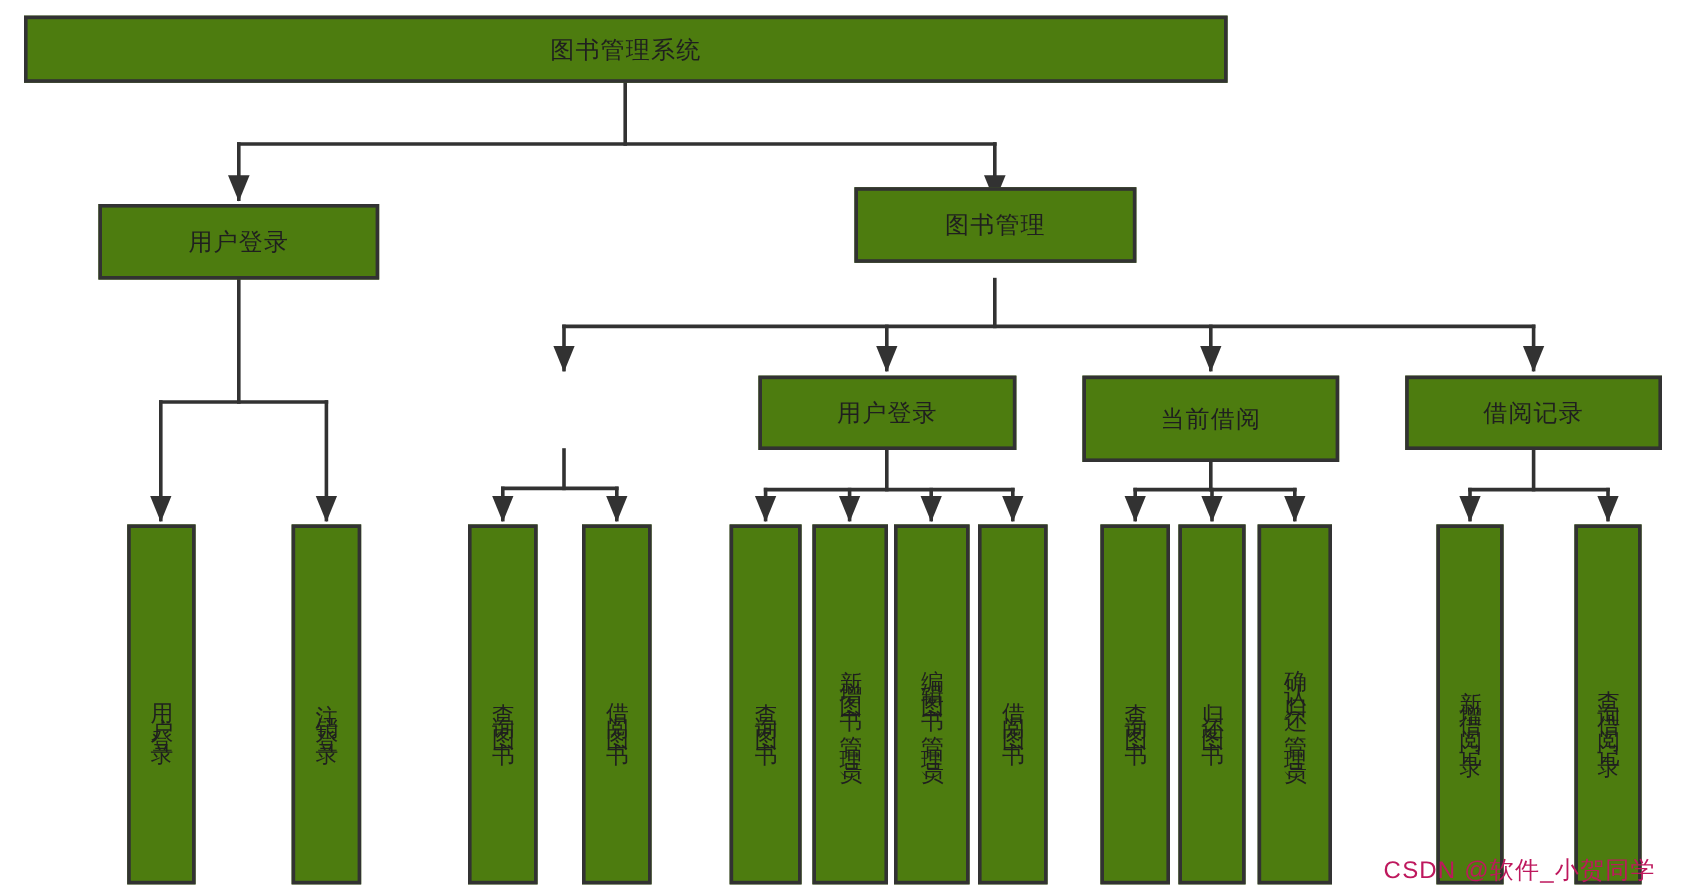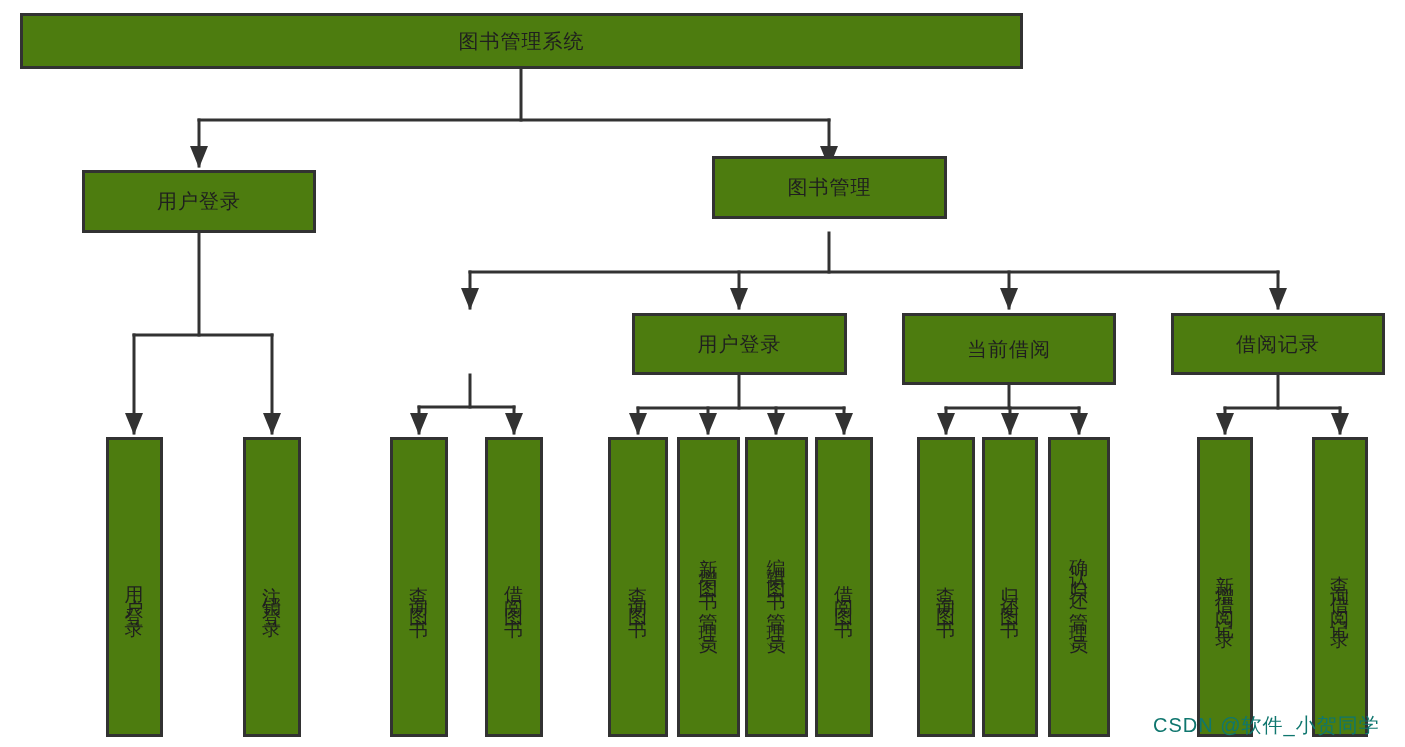--- a/index.html
+++ b/index.html
@@ -49,21 +49,21 @@
   .n-v6{left:677px;top:437px;width:63px;height:300px}
   .n-v7{left:745px;top:437px;width:63px;height:300px}
   .n-v8{left:815px;top:437px;width:58px;height:300px}
   .n-v9{left:917px;top:437px;width:58px;height:300px}
   .n-v10{left:982px;top:437px;width:56px;height:300px}
   .n-v11{left:1048px;top:437px;width:62px;height:300px}
   .n-v12{left:1197px;top:437px;width:56px;height:300px}
   .n-v13{left:1312px;top:437px;width:56px;height:300px}
   .watermark{
     position:absolute;left:1153px;top:712px;
-    font-size:20px;color:#0f766e;letter-spacing:1px;
+    font-size:20px;color:#be185d;letter-spacing:1px;
     white-space:nowrap;
   }
 </style>
 </head>
 <body>
 
 <div id="stage">
 
   <svg id="wires" viewBox="0 0 1405 747" xmlns="http://www.w3.org/2000/svg">
     <defs>

